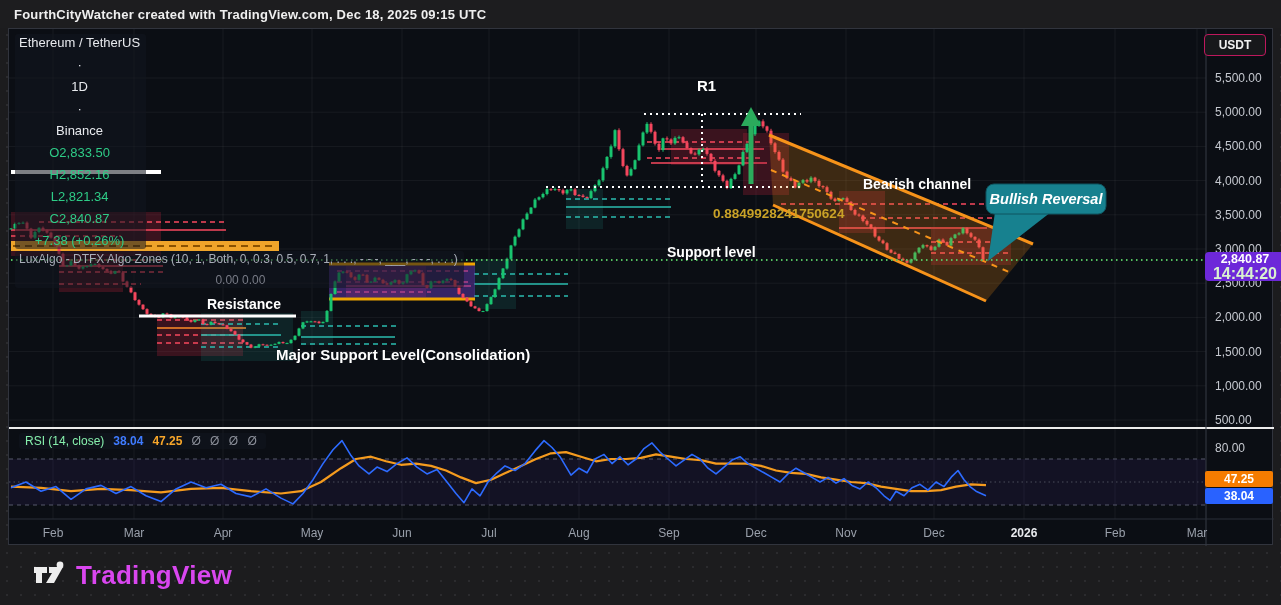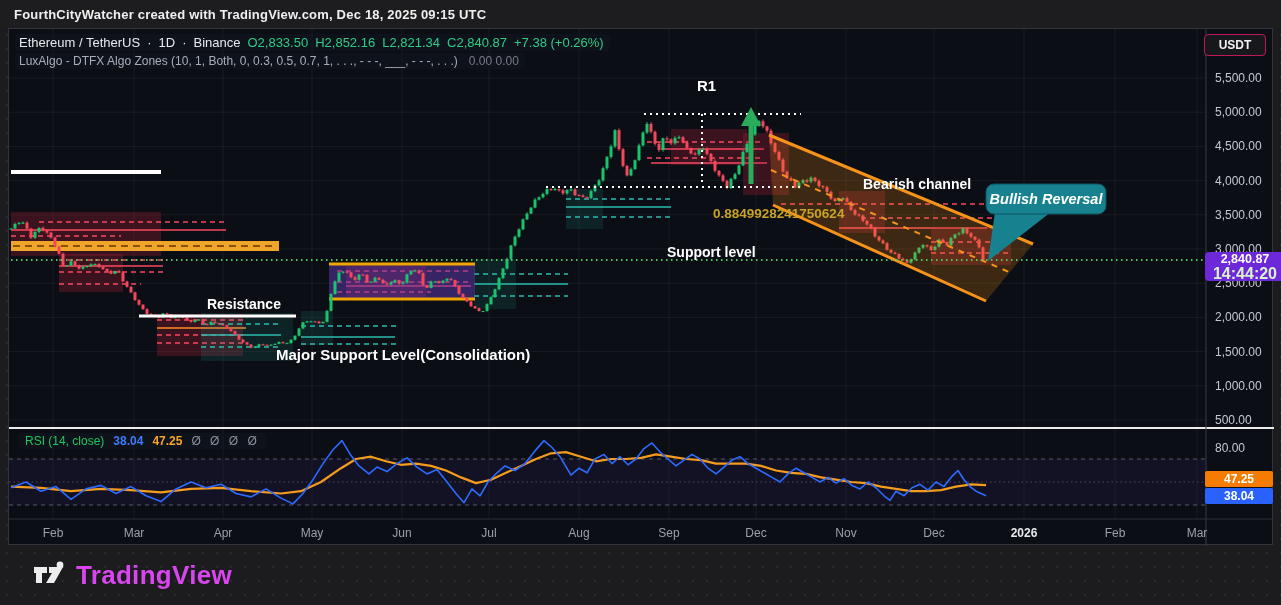--- a/index.html
+++ b/index.html
@@ -11,41 +11,41 @@
     background-size:14px 14px;
     position:relative; color:#d1d4dc;
   }
   .top-bar { position:absolute; left:0; top:0; width:1281px; height:28px; background:#1d1d1f; display:flex; align-items:center; }
   .top-bar .title { margin-left:14px; font-size:13px; font-weight:bold; color:#efefef; letter-spacing:.2px; }
 
   .widget { position:absolute; left:8px; top:28px; width:1265px; height:517px; background:#0b0e14; border:1px solid #31343d; }
   #svg { position:absolute; left:0; top:0; }
 
   .legend { position:absolute; left:6px; top:5px; z-index:5; }
-  .legend .row { display:flex; align-items:center; gap:7px; background:rgba(18,22,31,0.55); padding:1px 6px 1px 4px; border-radius:3px; width:fit-content; white-space:nowrap; }
+  .legend .row { display:flex; align-items:center; gap:7px; background:rgba(18,22,31,0.55); padding:1px 6px 1px 4px; border-radius:3px; width:fit-content; white-space:nowrap;flex-direction:column; }
   .legend .row1 { font-size:13px; }
   .legend .row2 { font-size:12px; margin-top:2px; color:#a8adb8; }
   .legend .sym { color:#e8eaee; }
   .legend .grn { color:#2ecc87; }
   .legend .dim { color:#787b86; margin-left:4px; }
 
   .usdt-btn { position:absolute; right:6px; top:5px; z-index:6; width:62px; height:22px; background:#17181b; border:1px solid #be185d; border-radius:4px; color:#f0f0f0; font-size:12px; font-weight:bold; text-align:center; line-height:20px; }
 
   .price-axis { position:absolute; left:1198px; top:0; width:67px; height:490px; z-index:4; }
   .ptick { position:absolute; left:8px; font-size:12px; color:#c6c9d0; }
   .rsi-tick { position:absolute; left:8px; font-size:12px; color:#c6c9d0; }
   .price-badge { position:absolute; left:-2px; width:80px; background:#6d28d9; border-radius:4px; text-align:center; z-index:7; }
   .price-badge .p { font-size:12.5px; font-weight:bold; color:#fff; line-height:15px; }
   .price-badge .cd { font-size:16px; color:#d9f2d0; line-height:14px; font-weight:bold; }
   .rsi-badge { position:absolute; left:-2px; width:68px; height:16px; border-radius:2px; color:#fff; font-size:12px; font-weight:bold; text-align:center; line-height:16px; z-index:7; }
   .rsi-badge.ma { background:#f57c00; }
   .rsi-badge.val { background:#2962ff; }
 
   .rsi-legend { position:absolute; left:10px; top:404px; z-index:5; font-size:12px; display:flex; gap:9px; background:rgba(18,22,31,0.5); padding:1px 6px; border-radius:3px; }
-  .rsi-legend .name { color:#22c55e; }
+  .rsi-legend .name { color:#86efac; }
   .rsi-legend .v-blue { color:#3f7bff; font-weight:bold; }
   .rsi-legend .v-orange { color:#f7a62a; font-weight:bold; }
   .rsi-legend .hidden-vals { color:#8b8f99; letter-spacing:3px; }
 
   .time-axis { position:absolute; left:0; top:491px; width:1197px; height:26px; z-index:3; }
   .ttick { position:absolute; top:6px; width:60px; margin-left:-30px; text-align:center; font-size:12px; color:#9aa0ab; }
   .ttick.year { color:#e8eaee; font-weight:bold; }
 
   .bottom-bar { position:absolute; left:0; top:545px; width:1281px; height:60px; display:flex; align-items:center; }
   .tv-logo { margin-left:32px; display:flex; align-items:center; gap:10px; }

